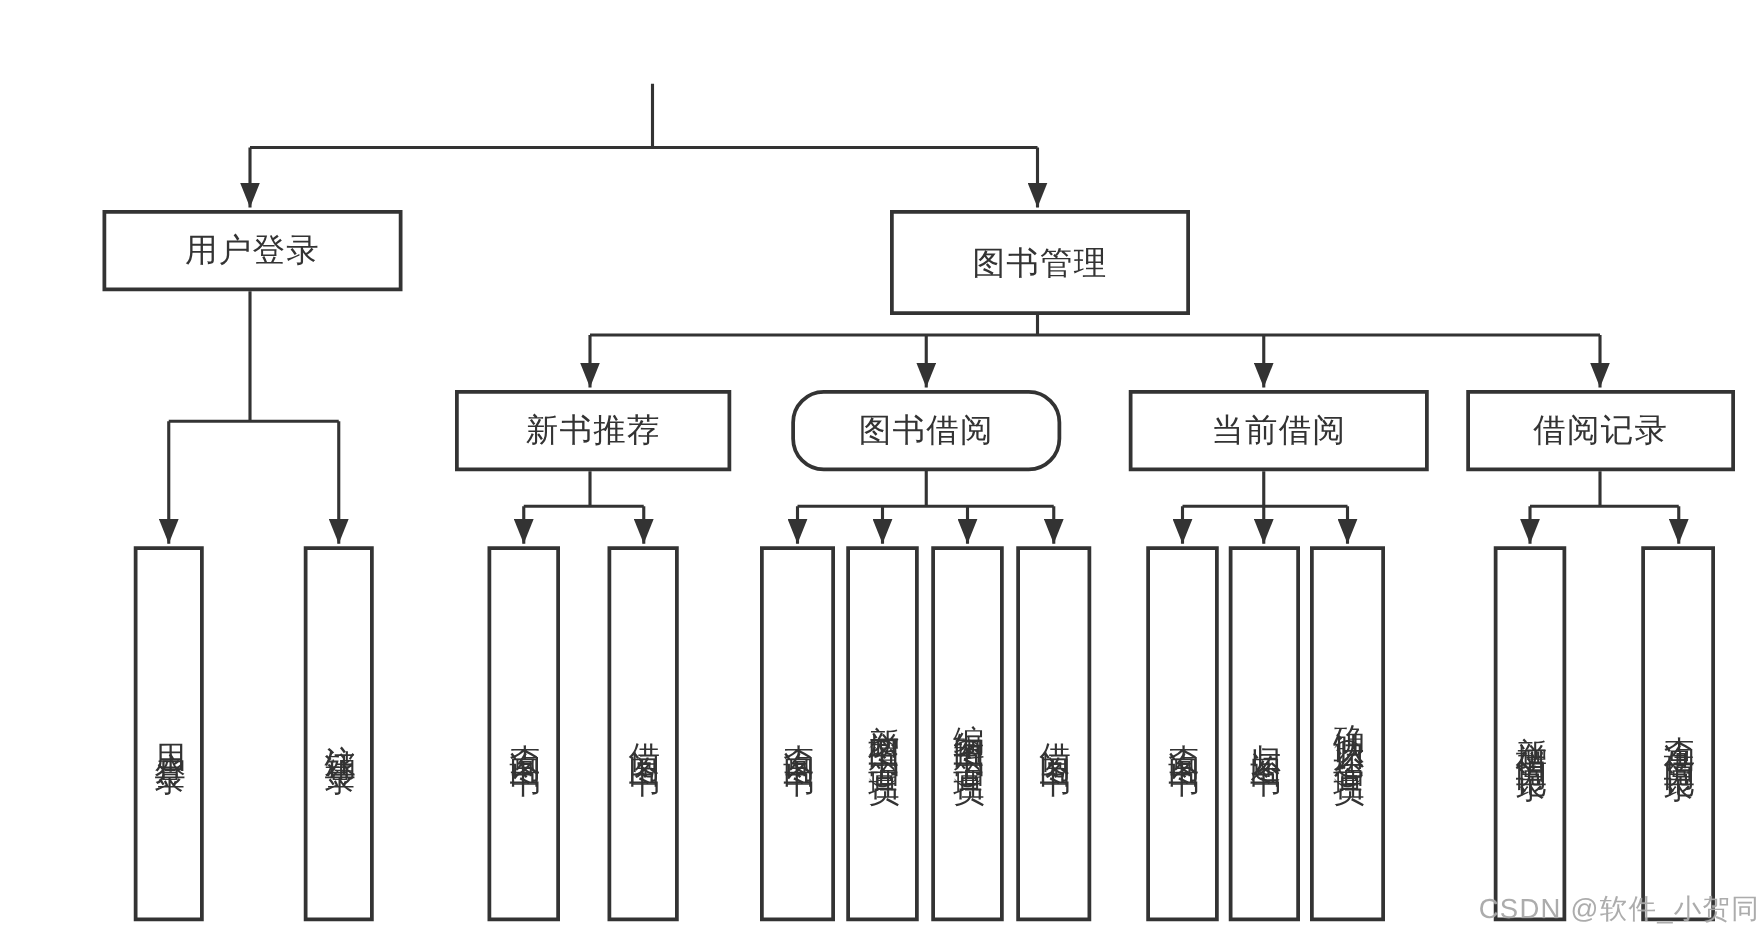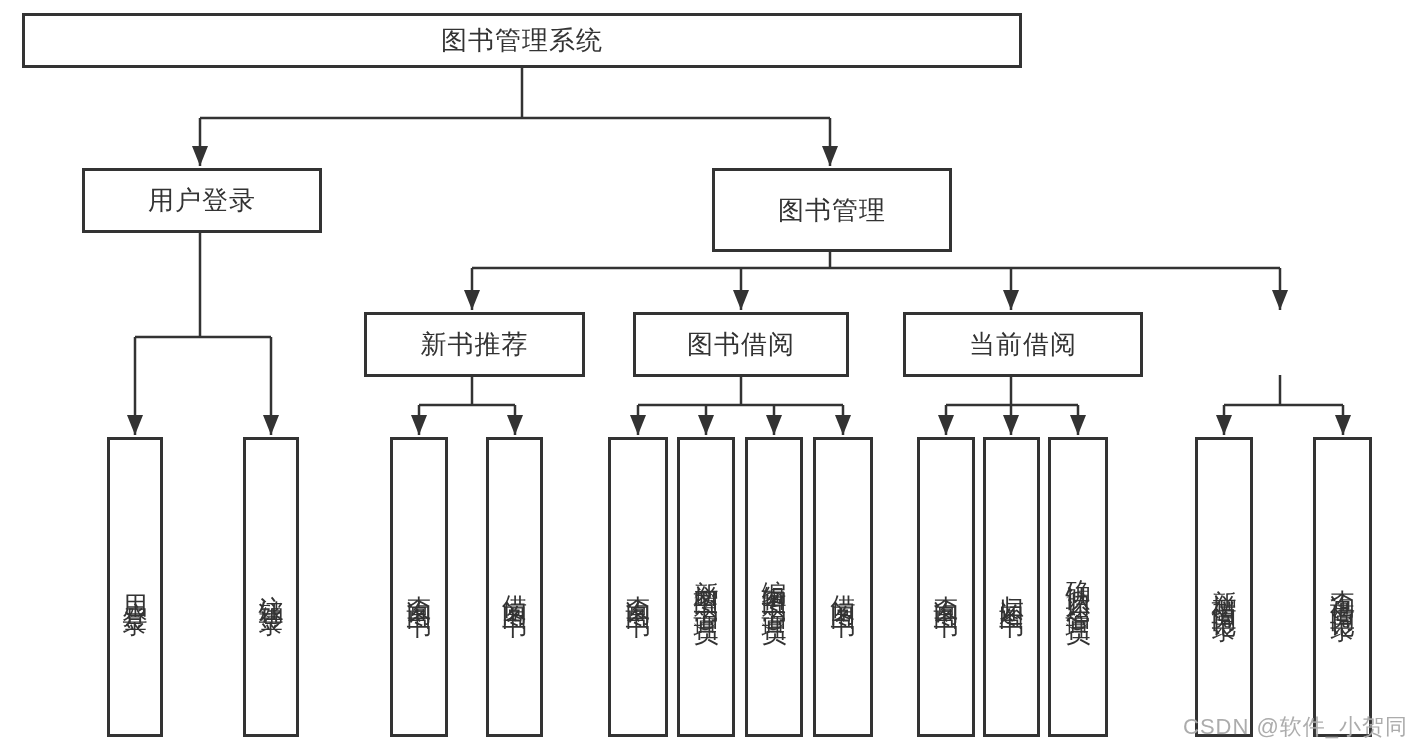--- a/index.html
+++ b/index.html
@@ -117,28 +117,28 @@
     </g>
 
     <g stroke="#333333" stroke-width="2.5" fill="none">
       <path d="M1280 375 V405"></path>
       <path d="M1224 405 H1343"></path>
       <path d="M1224 405 V435" marker-end="url(#ah)"></path>
       <path d="M1343 405 V435" marker-end="url(#ah)"></path>
     </g>
   </svg>
 
-  <div class="node h" style="left:22px; top:13px; width:1000px; height:55px;">图书管理系统</div>
 
   <div class="node h" style="left:82px; top:168px; width:240px; height:65px;">用户登录</div>
   <div class="node h" style="left:712px; top:168px; width:240px; height:84px;">图书管理</div>
 
   <div class="node h" style="left:364px; top:312px; width:221px; height:65px;">新书推荐</div>
-  <div class="node h" style="left:633px; top:312px; width:216px; height:65px;">图书借阅</div>
+  <div class="node h" style="left:633px; top:312px; width:216px; height:65px;border-radius:26px;">图书借阅</div>
   <div class="node h" style="left:903px; top:312px; width:240px; height:65px;">当前借阅</div>
+  <div class="node h" style="left:1173px; top:312px; width:215px; height:65px;">借阅记录</div>
 
   <div class="node v" style="left:107px; top:437px; width:56px; height:300px;">用户登录</div>
   <div class="node v" style="left:243px; top:437px; width:56px; height:300px;">注销登录</div>
 
   <div class="node v" style="left:390px; top:437px; width:58px; height:300px;">查询图书</div>
   <div class="node v" style="left:486px; top:437px; width:57px; height:300px;">借阅图书</div>
 
   <div class="node v" style="left:608px; top:437px; width:60px; height:300px;">查询图书</div>
   <div class="node v" style="left:677px; top:437px; width:58px; height:300px;">新增图书（管理员）</div>
   <div class="node v" style="left:745px; top:437px; width:58px; height:300px;">编辑图书（管理员）</div>

